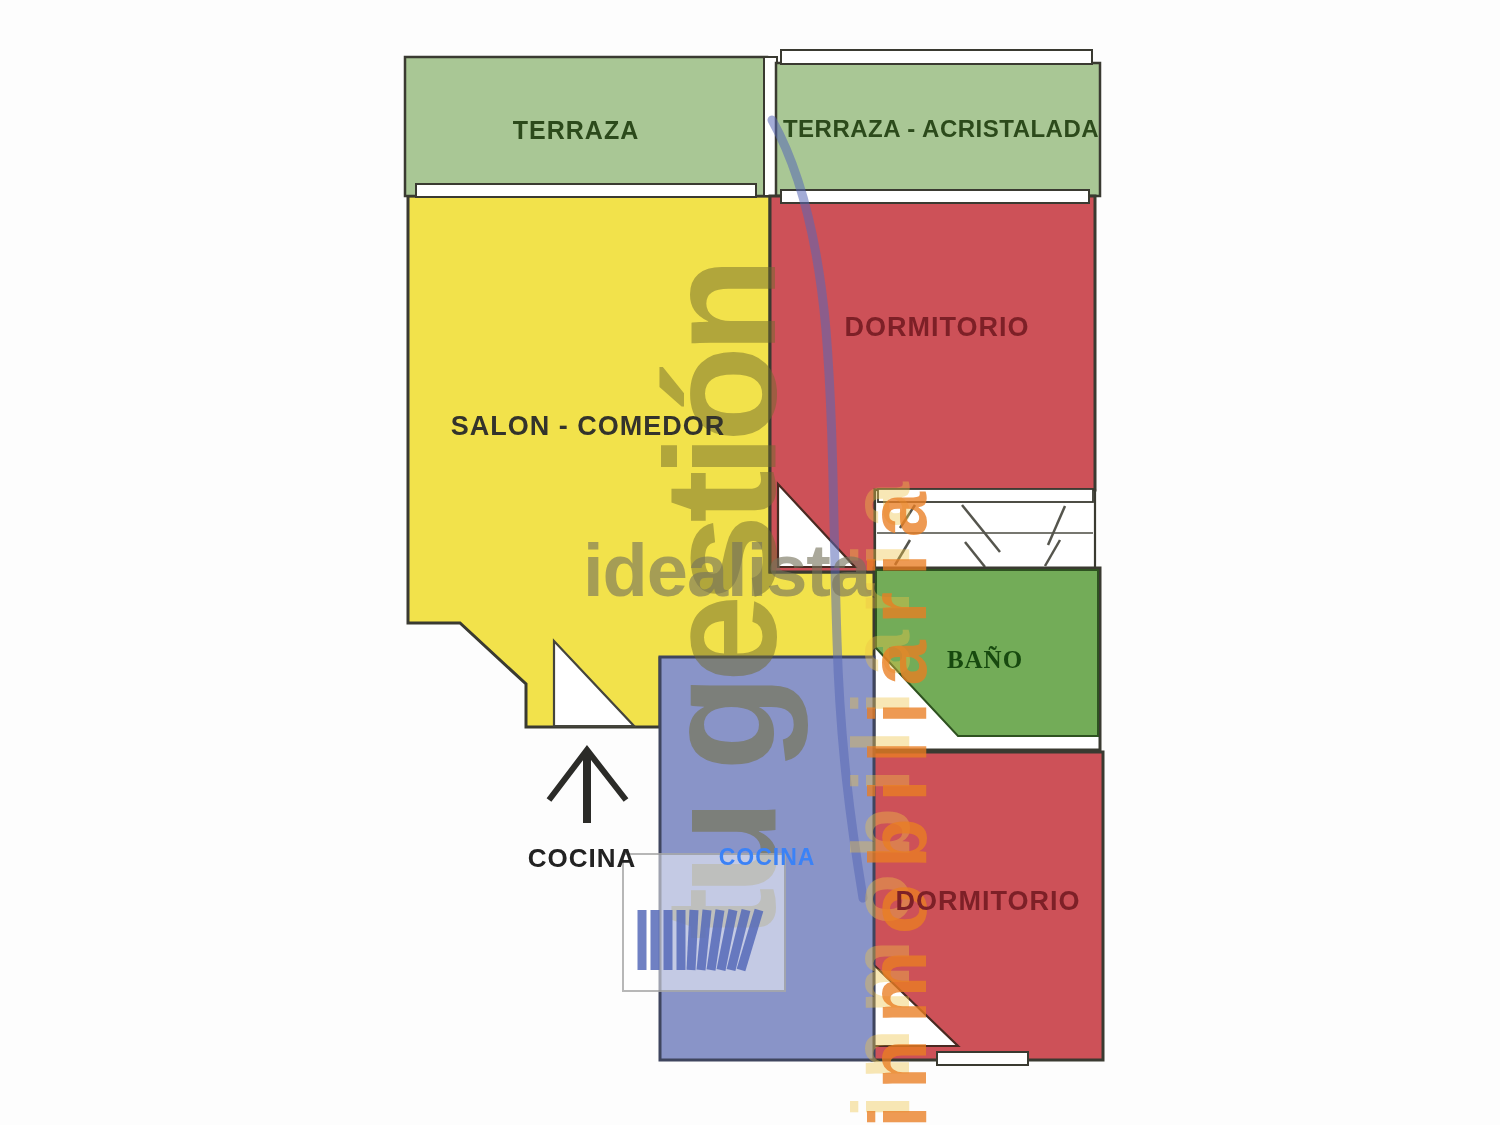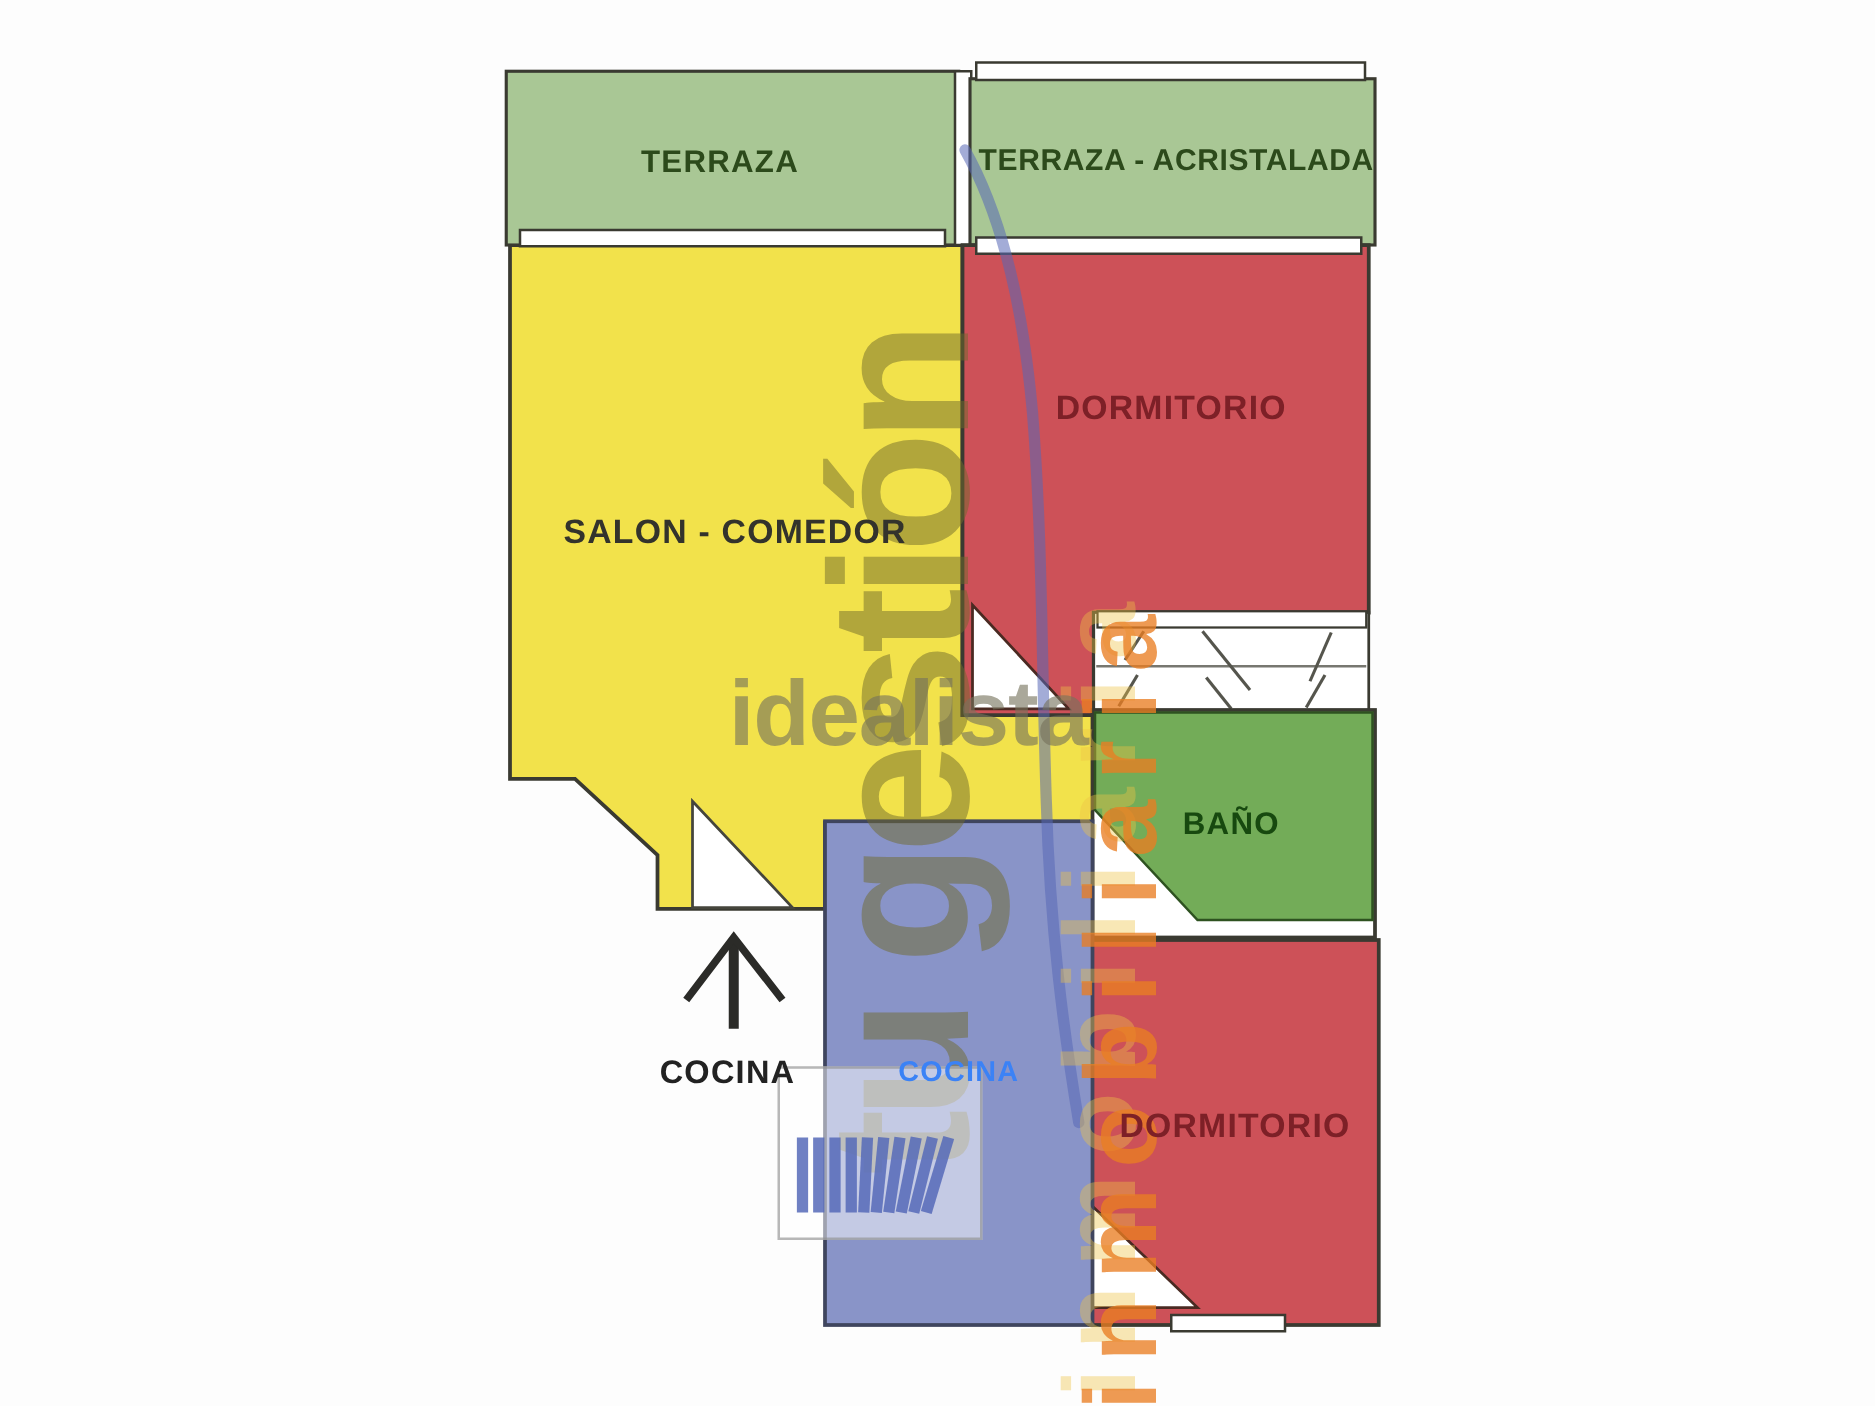--- a/index.html
+++ b/index.html
@@ -5,21 +5,21 @@
   html,body{margin:0;padding:0;background:#ffffff;}
   #canvas{position:relative;width:1500px;height:1125px;overflow:hidden;
           font-family:"Liberation Sans",sans-serif;background:#fdfdfd;}
   #plan-svg{position:absolute;left:0;top:0;width:1500px;height:1125px;}
   .lbl{position:absolute;transform:translate(-50%,-50%);font-weight:bold;
        white-space:nowrap;z-index:30;font-family:"Liberation Sans",sans-serif;text-align:center;}
   #lbl-terraza{left:576px;top:130px;font-size:25px;letter-spacing:1px;}
   #lbl-terraza2{left:941px;top:129px;font-size:24px;letter-spacing:.5px;}
   #lbl-salon{left:588px;top:426px;font-size:27px;letter-spacing:1px;}
   #lbl-dorm1{left:937px;top:327px;font-size:27px;letter-spacing:1px;}
-  #lbl-bano{left:985px;top:660px;font-size:25px;letter-spacing:1px;}
+  #lbl-bano{left:985px;top:660px;font-size:25px;letter-spacing:1px;font-family:Liberation Serif, serif;}
   #lbl-cocina{left:767px;top:857px;font-size:23px;letter-spacing:1px;}
   #lbl-dorm2{left:988px;top:901px;font-size:27px;letter-spacing:1px;}
   #lbl-entrada{left:582px;top:858px;font-size:26px;letter-spacing:1px;}
   .wm{position:absolute;white-space:nowrap;font-weight:bold;
       font-family:"Liberation Sans",sans-serif;pointer-events:none;}
   #wm-brand{left:583px;top:528px;font-size:74px;letter-spacing:-1px;z-index:20;}
   #wm-agency{left:645px;top:940px;transform:rotate(-90deg);transform-origin:0 0;
              font-size:158px;letter-spacing:-8px;line-height:.95;z-index:18;}
   #wm-tagline{left:851px;top:1128px;transform:rotate(-90deg);transform-origin:0 0;
               font-size:82px;letter-spacing:16px;z-index:19;}

